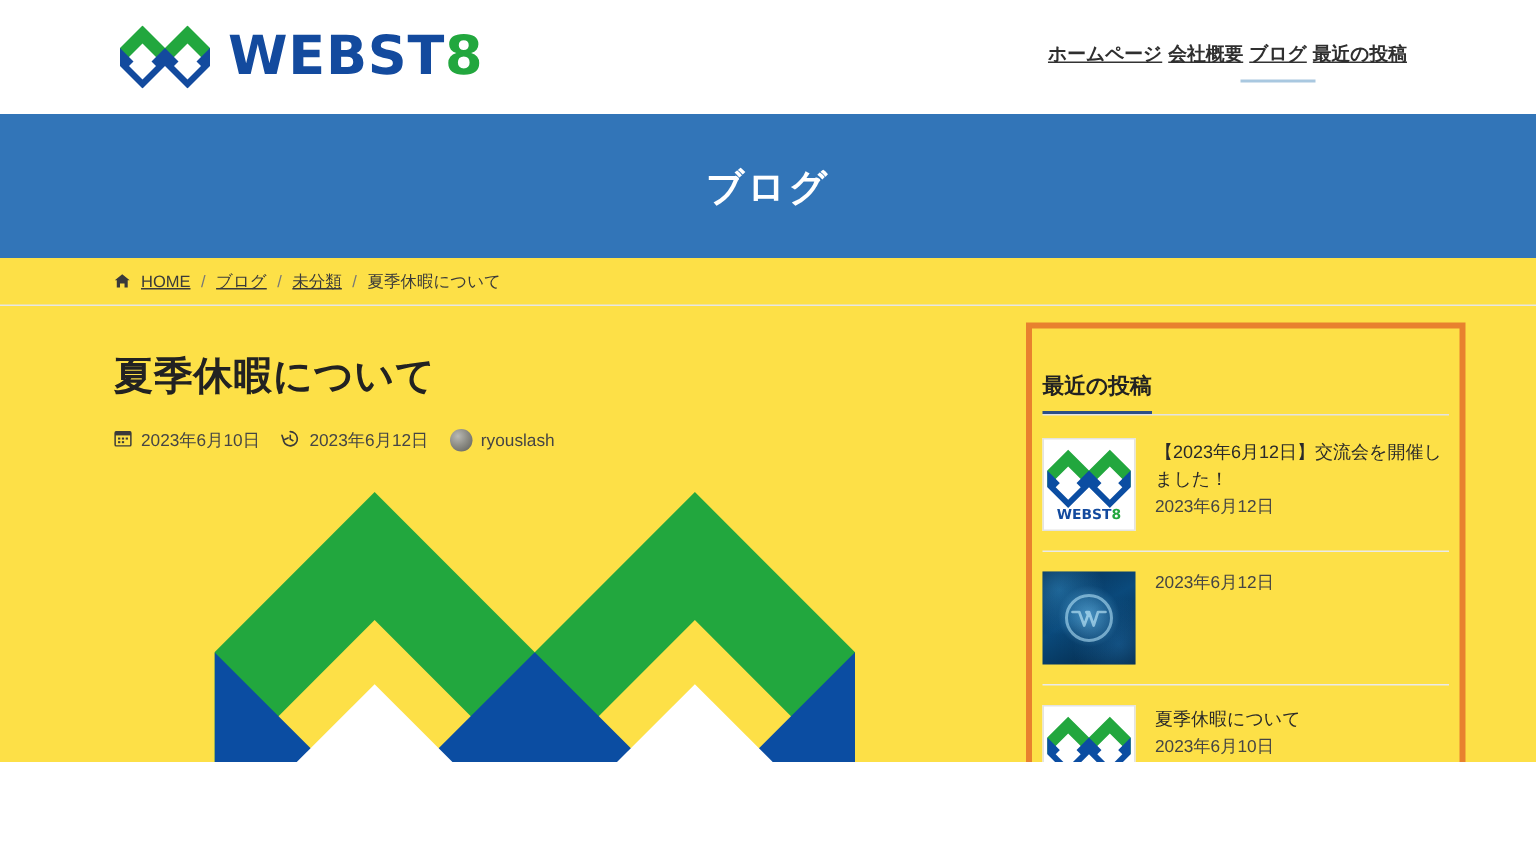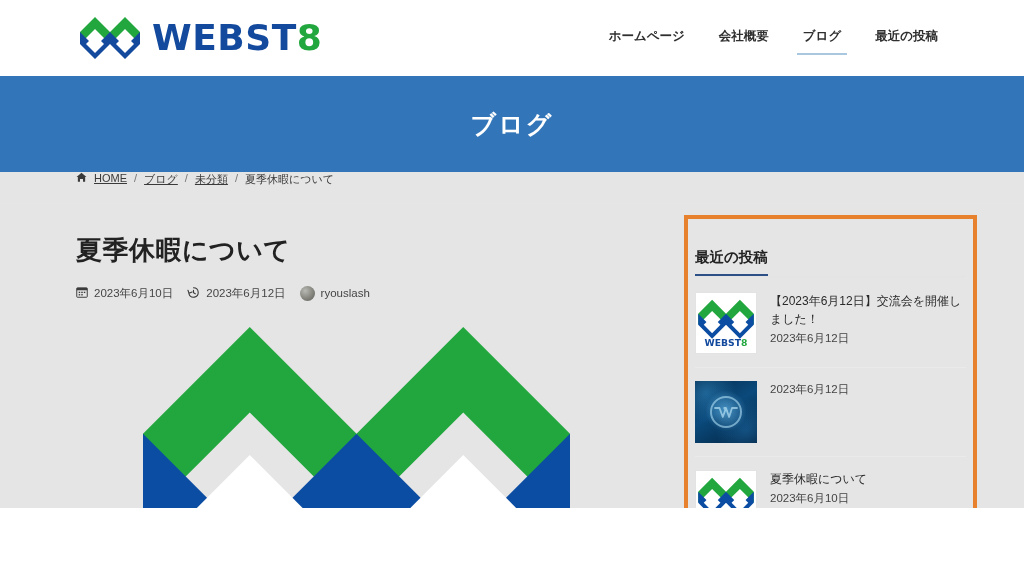--- a/index.html
+++ b/index.html
@@ -3,21 +3,21 @@
 <meta charset="utf-8">
 <style>
   * { box-sizing: border-box; margin: 0; padding: 0; }
   html, body {
     width: 1024px; height: 576px;
     overflow: hidden;
     background: #ffffff;
     font-family: "Liberation Sans", "DejaVu Sans", sans-serif;
     color: #333333;
   }
-  .page { position: relative; width: 1024px; height: 508px; overflow: hidden; background:#e5e5e5; }
+  .page { position: relative; width: 1024px; height: 508px; overflow: hidden; background:#fde047; }
 
   
   .site-header {
     height: 76px;
     background: #ffffff;
     display: flex;
     align-items: center;
     padding: 0 48px 0 80px;
   }
   .logo-wrap { display: flex; align-items: center; gap: 12px; }
@@ -29,22 +29,22 @@
     line-height: 1;
     font-family: "DejaVu Sans", sans-serif;
   }
   .logo-text .t-blue { color: #134a9e; }
   .logo-text .t-green { color: #22a73e; }
 
   .main-nav {
     margin-left: auto;
     display: flex;
     align-items: center;
-    gap: 30px;
     padding-right: 36px;
+    text-decoration: underline;
   }
   .nav-item {
     font-size: 12.5px;
     color: #2f2f2f;
     font-weight: 700;
     padding: 6px 2px 10px 2px;
     position: relative;
     cursor: pointer;
     white-space: nowrap;
   }
@@ -69,21 +69,21 @@
     font-size: 25px;
     font-weight: 700;
     letter-spacing: 2px;
   }
 
   
   .breadcrumb-bar {
     height: 32px;
     border-bottom: 1px solid #e6e6e6;
     display: flex;
-    align-items: flex-start;
+    align-items: center;
     padding-left: 76px;
     font-size: 11px;
     color: #3a3a3a;
   }
   .breadcrumb-bar .home-icon { margin-right: 7px; display:inline-flex; }
   .crumb { white-space: nowrap; }
   .crumb.link { text-decoration: underline; cursor: pointer; }
   .crumb-sep { margin: 0 7px; color: #777; }
 
   

